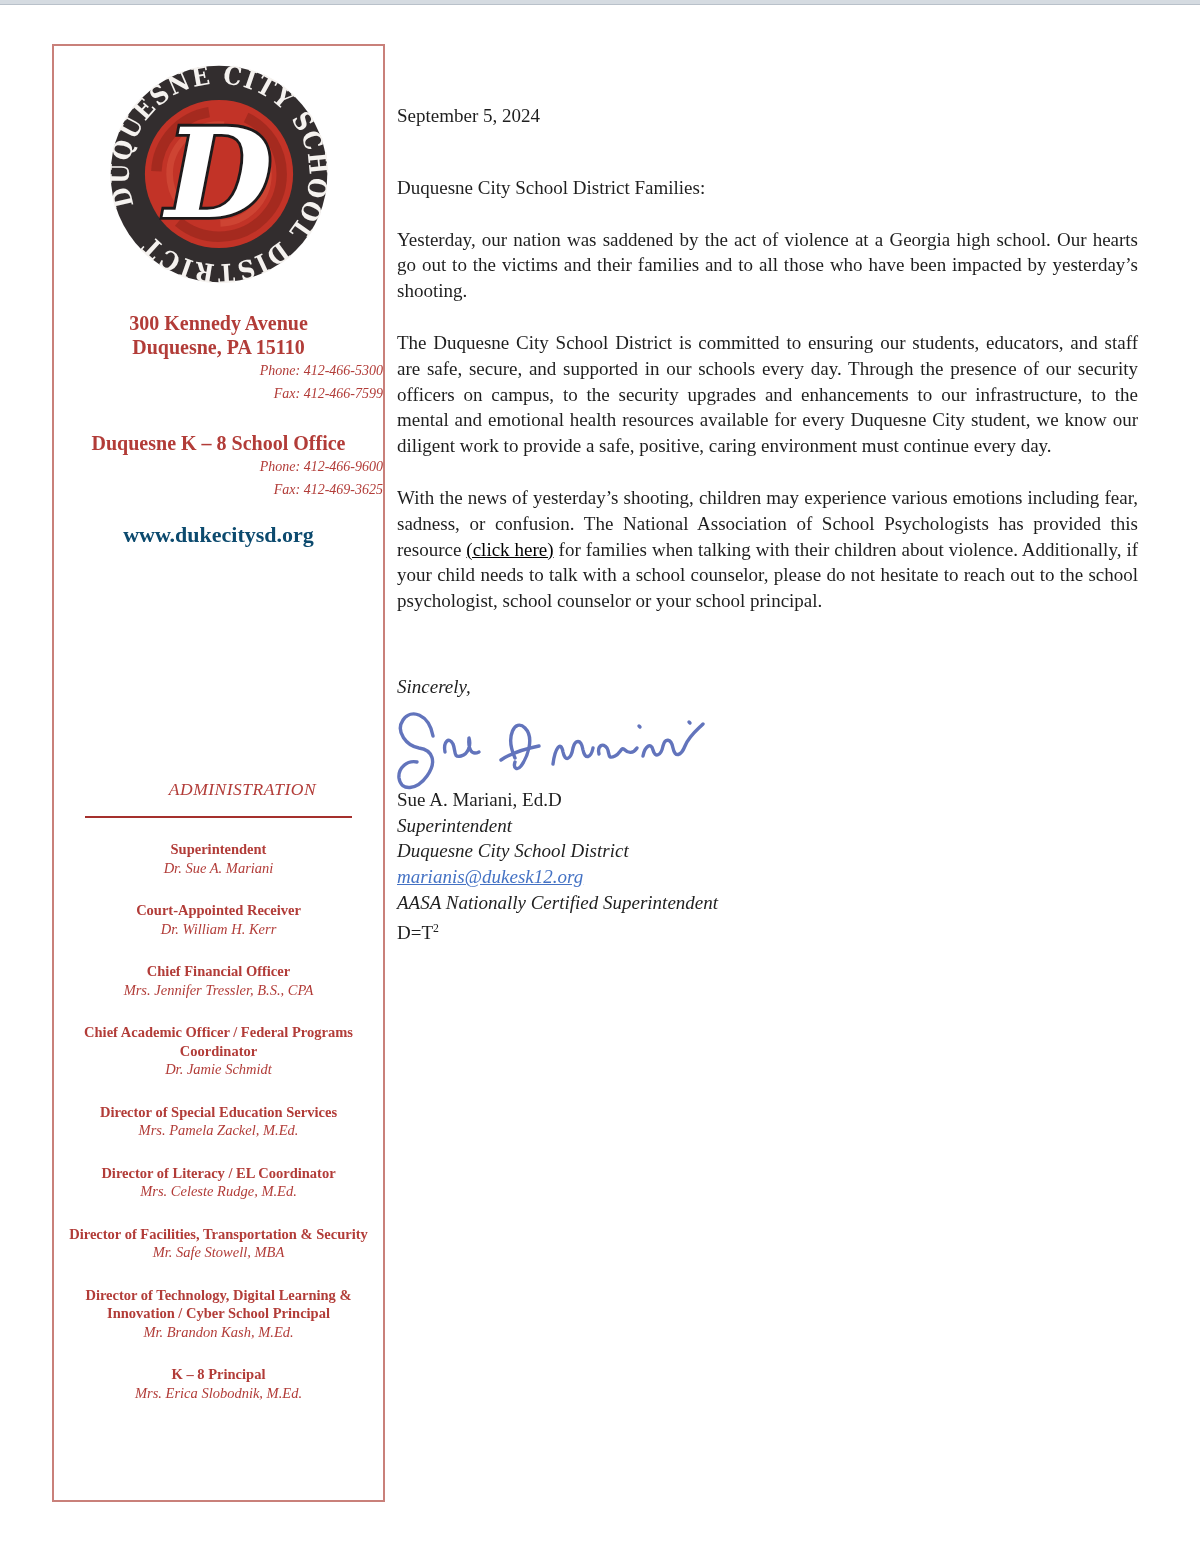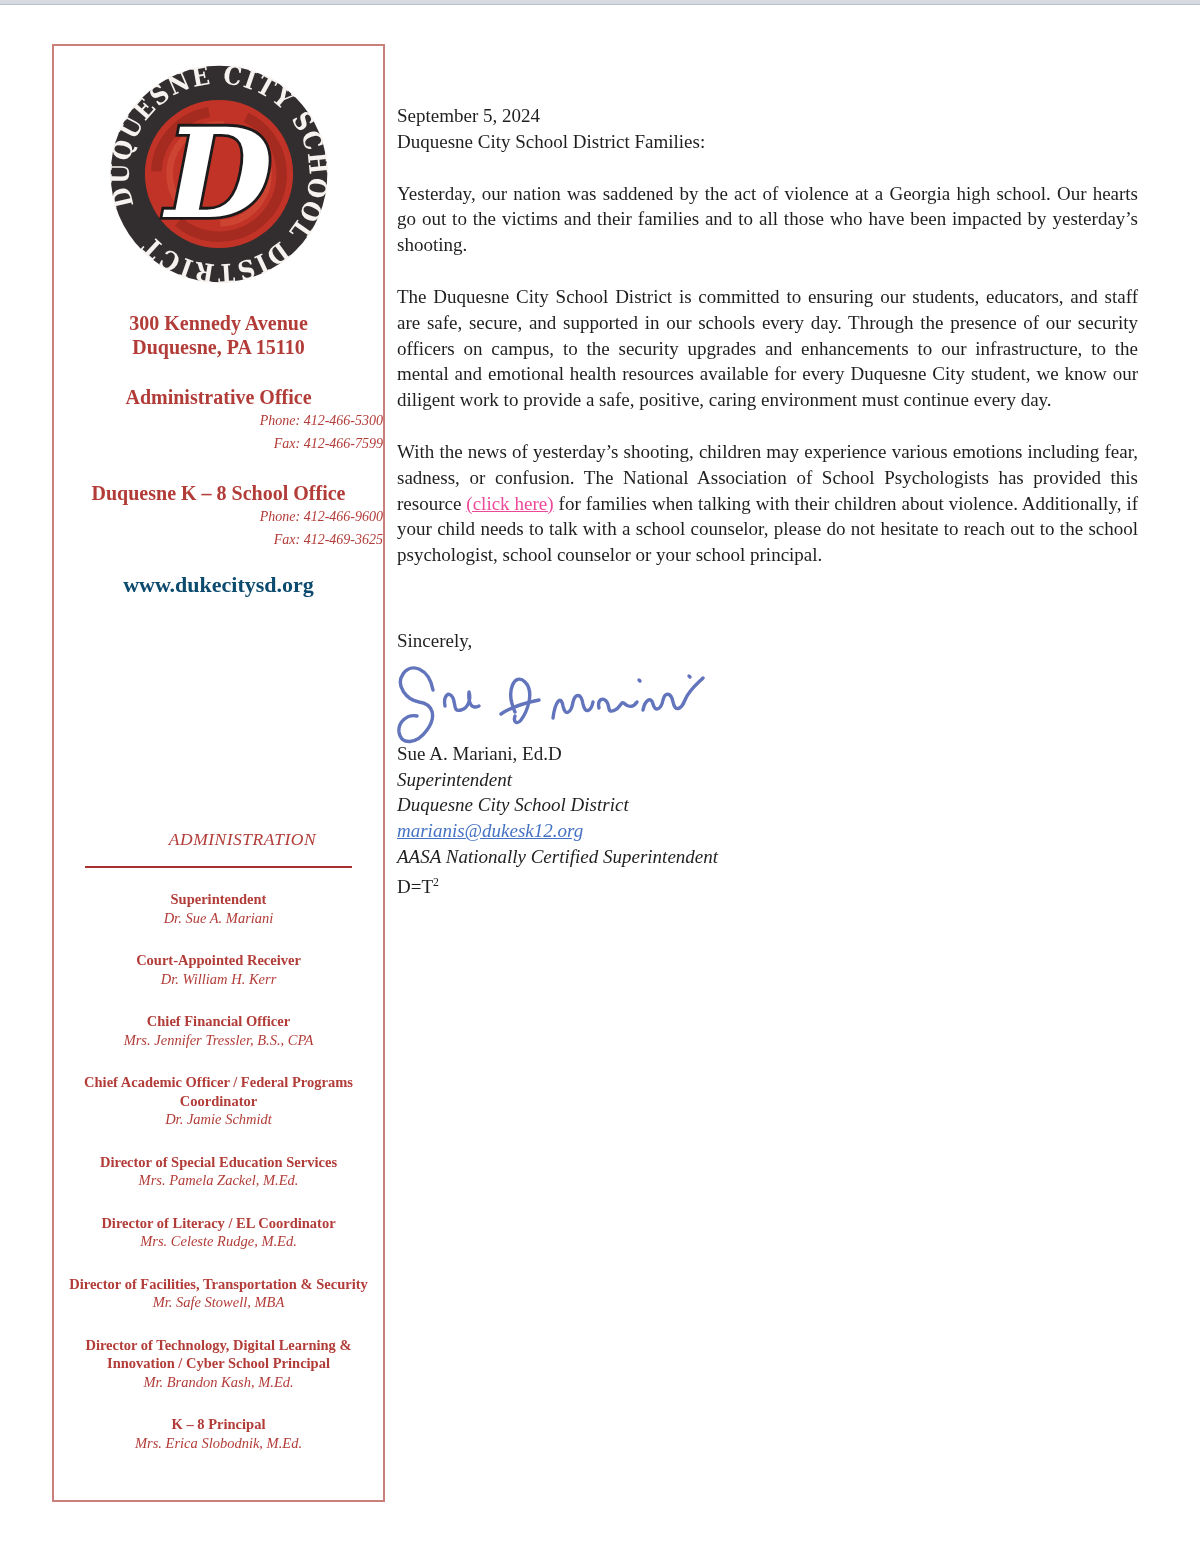--- a/index.html
+++ b/index.html
@@ -57,24 +57,24 @@
   }
   .admin-name {
     color: #b23c38; font-style: italic; font-size: 14.5px; line-height: 18.5px;
   }
   
   .letter {
     position: absolute; left: 397px; top: 6px; width: 741px;
     font-size: 19px; line-height: 25.8px;
   }
   .date { padding-top: 97px; }
-  .salutation { }
+  .salutation { margin-top: 46px; }
   .para { margin-top: 26px; text-align: justify; }
-  .closing { margin-top: 60px; }
-  a.inline-link { color: #ec4899; text-decoration: underline; cursor: pointer; }
+  .closing { margin-top: 60px; font-style: italic; }
+  a.inline-link { color: #000000; text-decoration: underline; cursor: pointer; }
   .signature-svg { display: block; margin: 2px 0 0 -4px; }
   .sig-block { margin-top: -10px; line-height: 25.8px; }
   .sig-italic { font-style: italic; }
   .sig-email { color: #4472c4; font-style: italic; text-decoration: underline; }
   .formula sup { font-size: 0.62em; }
 </style>
 </head>
 <body>
 
 <div class="top-strip"></div>
@@ -100,21 +100,20 @@
 
       <text x="120" y="165" text-anchor="middle" font-family="'DejaVu Serif', serif" font-size="130" font-weight="bold" font-style="italic" fill="#ffffff" stroke="#1d1a1b" stroke-width="6" paint-order="stroke">D</text>
     </svg>
   </div>
 
   <div class="addr">
     <div>300 Kennedy Avenue</div>
     <div>Duquesne, PA 15110</div>
   </div>
 
-  <div class="office-name">Administrative Office</div>
   <div class="office-line">Phone: 412-466-5300</div>
   <div class="office-line">Fax: 412-466-7599</div>
 
   <div class="office-name">Duquesne K – 8 School Office</div>
   <div class="office-line">Phone: 412-466-9600</div>
   <div class="office-line">Fax: 412-469-3625</div>
 
   <div class="website">www.dukecitysd.org</div>
 
   <div class="admin-heading">ADMINISTRATION</div>

